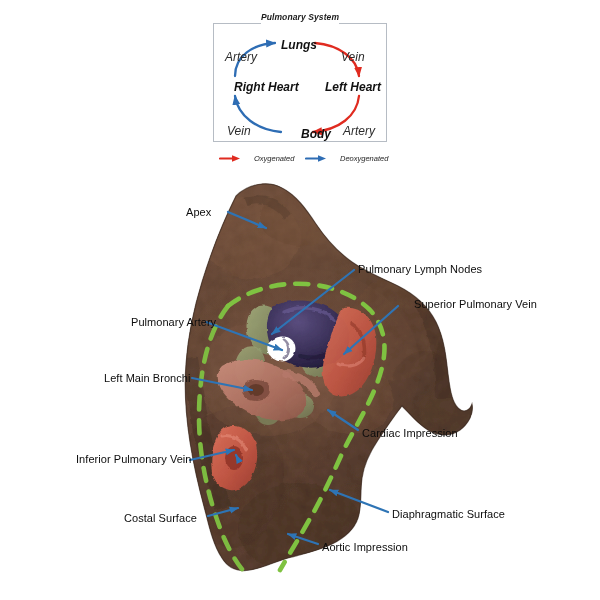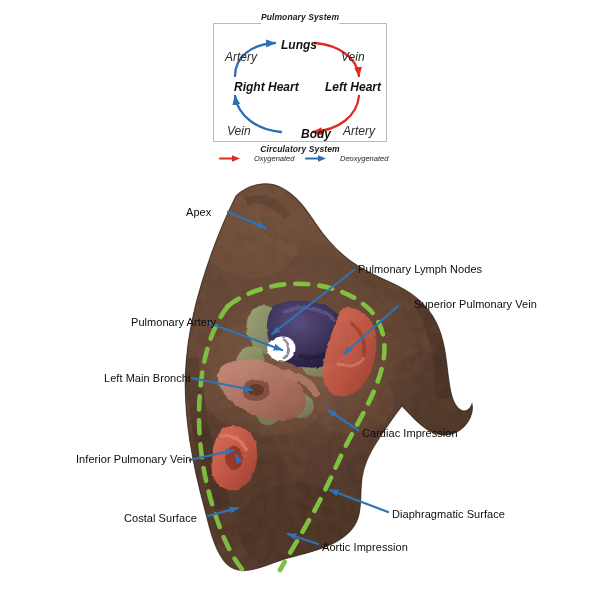--- a/index.html
+++ b/index.html
@@ -143,21 +143,20 @@
     <div class="node-label" id="node-lungs">Lungs</div>
     <div class="node-label" id="node-right-heart">Right Heart</div>
     <div class="node-label" id="node-left-heart">Left Heart</div>
     <div class="node-label" id="node-body">Body</div>
 
     <div class="edge-label" id="edge-artery-top">Artery</div>
     <div class="edge-label" id="edge-vein-top">Vein</div>
     <div class="edge-label" id="edge-artery-bottom">Artery</div>
     <div class="edge-label" id="edge-vein-bottom">Vein</div>
 
-    <div class="diag-title" id="circulatory-system-title">Circulatory System</div>
 
     <div id="circ-legend">
       <div class="legend-item" id="legend-oxygenated">
         <svg class="legend-arrow" viewBox="0 0 22 9">
           <line x1="1" y1="4.5" x2="14" y2="4.5" stroke="#E02B20" stroke-width="2.2" stroke-linecap="round"></line>
           <path d="M13,1.2 L21,4.5 L13,7.8 z" fill="#E02B20"></path>
         </svg>
         <span>Oxygenated</span>
       </div>
       <div class="legend-item" id="legend-deoxygenated">

